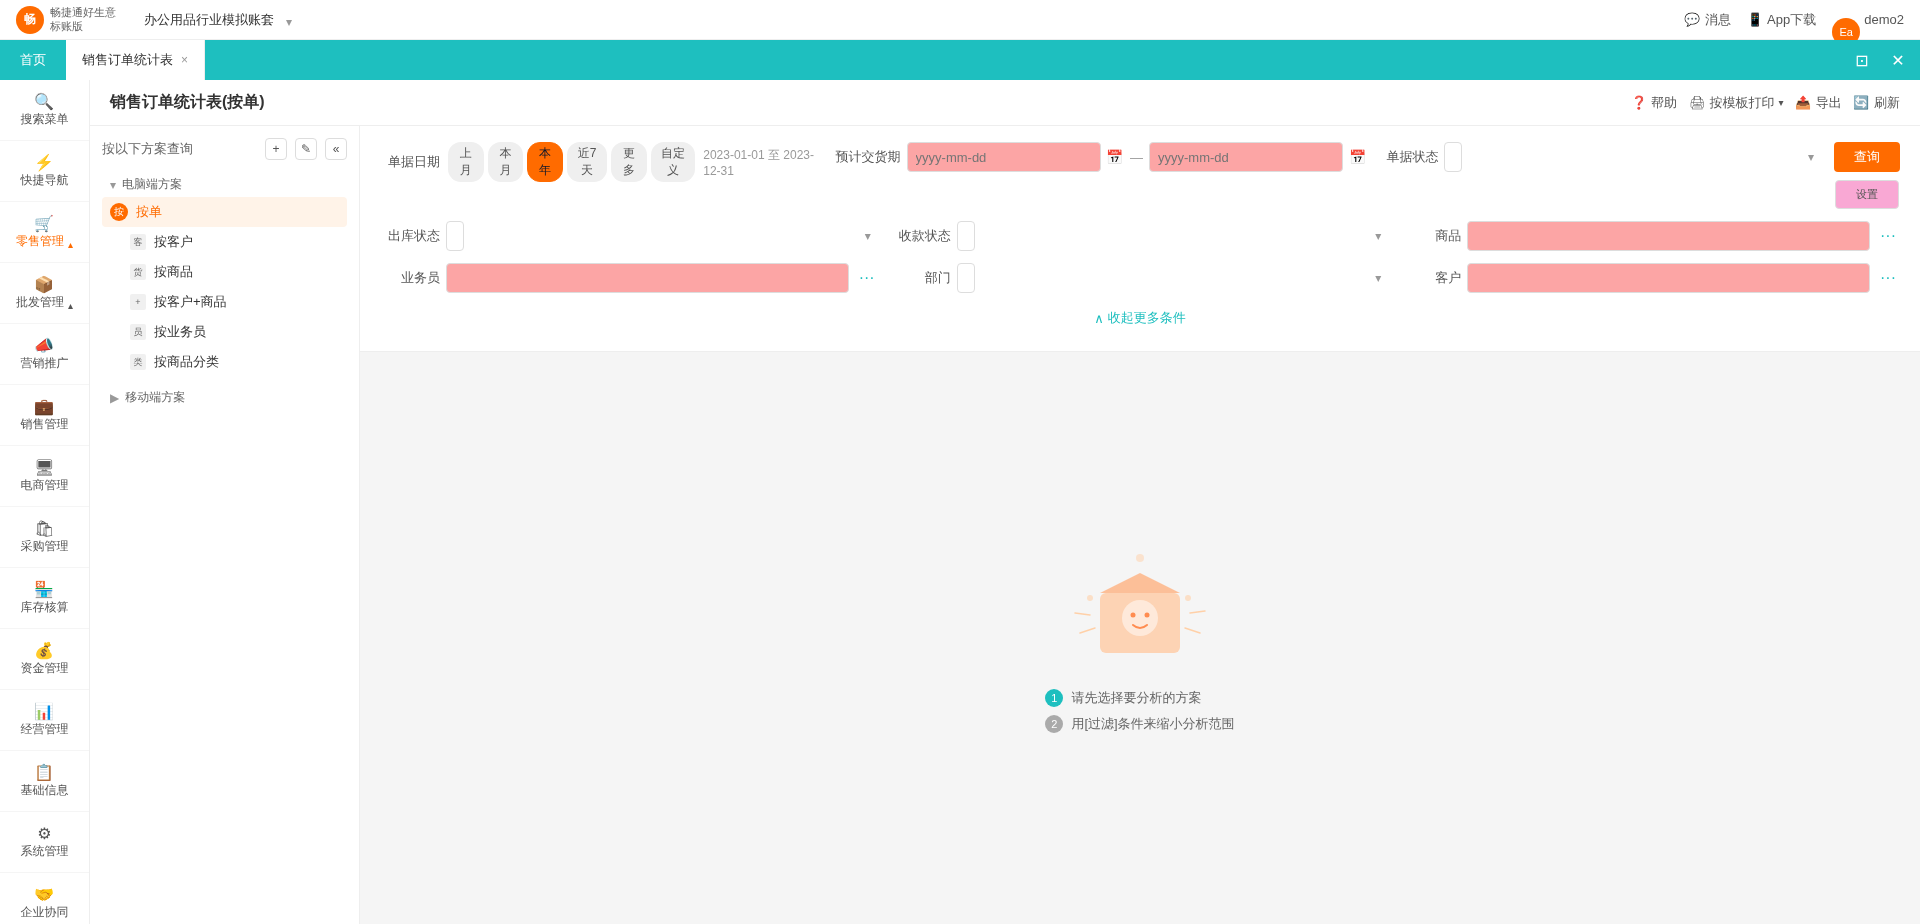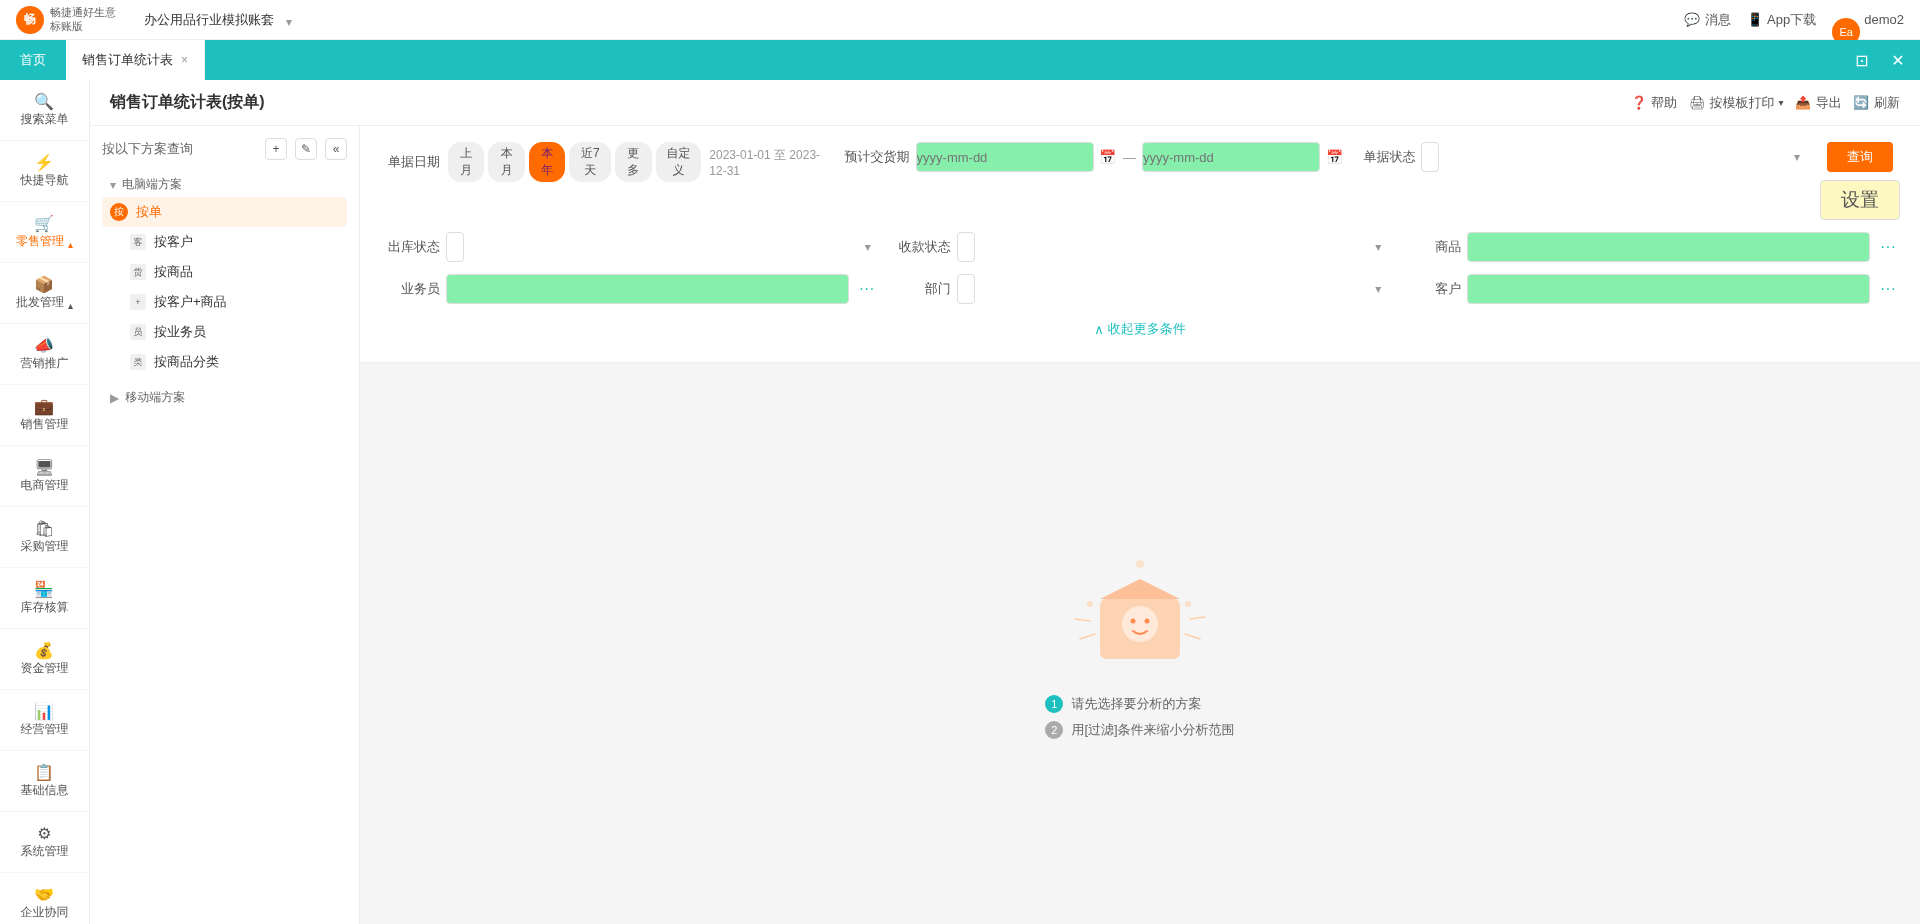--- a/index.html
+++ b/index.html
@@ -61,41 +61,41 @@
     .sub-section-header { display: flex; align-items: center; gap: 6px; padding: 4px 8px; cursor: pointer; color: #666; font-size: 12px; }
 
     
     .right-panel { flex: 1; background: #f5f5f5; overflow-y: auto; display: flex; flex-direction: column; }
 
     
     .filter-area { background: #fff; padding: 16px 20px; border-bottom: 1px solid #eee; }
     .filter-label { font-size: 13px; color: #555; white-space: nowrap; min-width: 60px; text-align: right; }
     .date-quick-btns { display: flex; align-items: center; gap: 4px; }
     .date-quick-btn { padding: 2px 8px; border-radius: 13px; font-size: 12px; cursor: pointer; border: 1px solid transparent; color: #555; }
-    .date-quick-btn.active { background: #ff6b00; color: #701a75; border-color: #ff6b00; }
-    .filter-input { flex: 1; height: 30px; border: 1px solid #ddd; border-radius: 4px; padding: 0 0; font-size: 13px; color: #333; background: #86efac; outline: none; }
+    .date-quick-btn.active { background: #ff6b00; color: #0f172a; border-color: #ff6b00; }
+    .filter-input { flex: 1; height: 30px; border: 1px solid #ddd; border-radius: 4px; padding: 0 8px; font-size: 13px; color: #333; background: #fca5a5; outline: none; }
     .filter-select { flex: 1; height: 30px; border: 1px solid #ddd; border-radius: 4px; padding: 0 8px; font-size: 13px; color: #333; background: #fff; outline: none; appearance: none; cursor: pointer; }
     .filter-select-wrap { flex: 1; position: relative; }
     .filter-select-wrap::after { content: '▾'; position: absolute; right: 8px; top: 50%; transform: translateY(-50%); color: #999; font-size: 12px; pointer-events: none; }
     .filter-dots { color: #1ebfbf; cursor: pointer; font-size: 16px; padding: 0 4px; }
     .date-icon { color: #1ebfbf; font-size: 14px; cursor: pointer; }
     .date-sep { color: #999; }
     .collapse-btn { text-align: center; padding: 8px; color: #1ebfbf; font-size: 13px; cursor: pointer; display: flex; align-items: center; justify-content: center; gap: 4px; }
 
     
     .empty-state { flex: 1; display: flex; flex-direction: column; align-items: center; justify-content: center; gap: 16px; padding: 40px; }
     .empty-tips { display: flex; flex-direction: column; gap: 8px; }
     .empty-tip { display: flex; align-items: flex-start; gap: 8px; font-size: 13px; color: #666; }
     .tip-num { width: 18px; height: 18px; border-radius: 50%; display: flex; align-items: center; justify-content: center; font-size: 11px; color: #fff; flex-shrink: 0; }
     .tip-num.num1 { background: #1ebfbf; }
     .tip-num.num2 { background: #aaa; }
 
     
     .query-btn { background: #ff6b00; color: #fff; border: none; border-radius: 4px; padding: 6px 20px; font-size: 13px; cursor: pointer; white-space: nowrap; }
-    .reset-btn { background: #fef9c3; color: #555; border: 1px solid #ddd; border-radius: 4px; padding: 6px 20px; font-size: 19px; cursor: pointer; white-space: nowrap; }
+    .reset-btn { background: #f9a8d4; color: #555; border: 1px solid #ddd; border-radius: 4px; padding: 6px 20px; font-size: 11px; cursor: pointer; white-space: nowrap; }
     .btn-group { display: flex; flex-direction: column; gap: 8px; align-items: center; flex-shrink: 0; }
   </style>
 </head>
 <body>
 
 <div class="top-bar">
   <div class="top-bar-left">
     <div class="logo-area">
       <div class="logo-icon">畅</div>
       <div class="logo-text">

